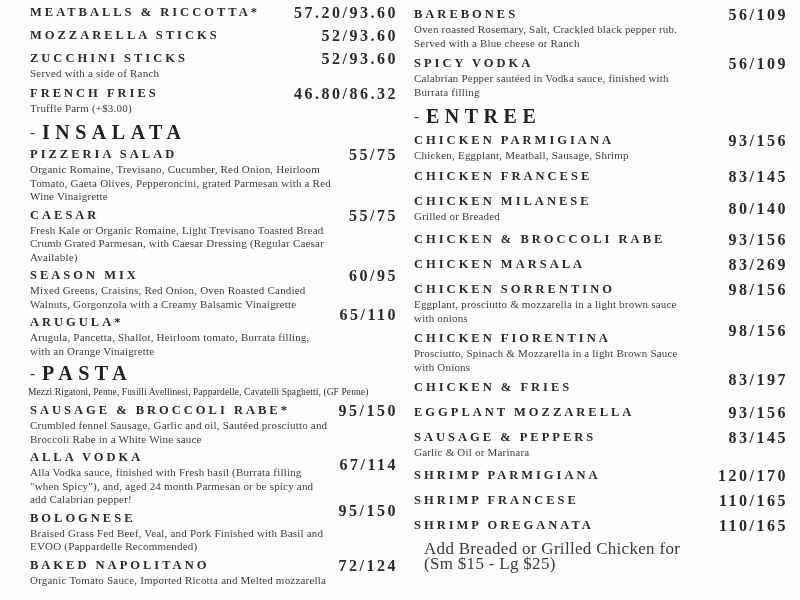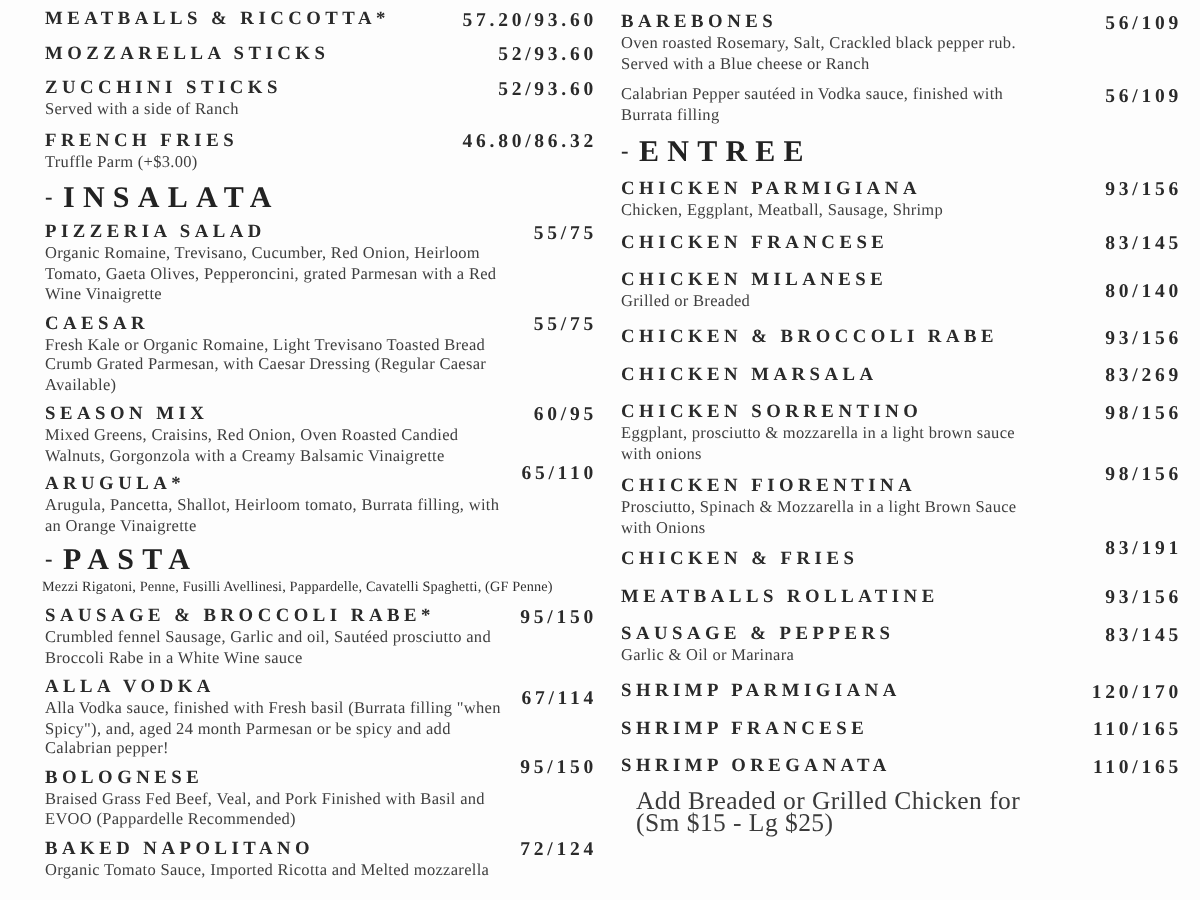--- a/index.html
+++ b/index.html
@@ -21,21 +21,21 @@
     line-height:15px;color:#2a2a2a;white-space:nowrap;
   }
   .ds{
     font-size:11px;font-weight:400;letter-spacing:0.2px;
     line-height:13.5px;color:#3e3e3e;margin-top:1px;
   }
   .col-left .ds{max-width:318px;}
   .col-right .ds{max-width:280px;}
   .ds:empty{display:none;}
   .pr{
-    font-size:13px;font-weight:700;letter-spacing:2.5px;
+    font-size:16px;font-weight:700;letter-spacing:2.5px;
     line-height:15px;color:#2a2a2a;white-space:nowrap;
     padding-left:8px;margin-right:-2px;text-align:right;
   }
   .hi{transform:translateY(-8px);}
   .lo{transform:translateY(7px);}
 
   .hdr{margin:6px 0 4px 0;}
   .hdr.tight{margin:4px 0 2px 0;}
   .hdr.entree{margin:4px 0 6px 0;}
   .dash{font-size:15px;font-weight:700;vertical-align:2px;margin-right:7px;color:#2a2a2a;}
@@ -178,20 +178,21 @@
     <div class="item mb6">
       <div class="main">
         <div class="nm">BAREBONES</div>
         <div class="ds">Oven roasted Rosemary, Salt, Crackled black pepper rub. Served with a Blue cheese or Ranch</div>
       </div>
       <div class="pr">56/109</div>
     </div>
 
     <div class="item mb6">
       <div class="main">
+        <div class="nm">SPICY VODKA</div>
         <div class="ds">Calabrian Pepper sautéed in Vodka sauce, finished with Burrata filling</div>
       </div>
       <div class="pr">56/109</div>
     </div>
 
     <div class="hdr entree">
       <span class="dash">-</span><span class="ht">ENTREE</span>
     </div>
 
     <div class="item mb6">
@@ -244,26 +245,26 @@
         <div class="nm">CHICKEN FIORENTINA</div>
         <div class="ds">Prosciutto, Spinach &amp; Mozzarella in a light Brown Sauce with Onions</div>
       </div>
       <div class="pr hi">98/156</div>
     </div>
 
     <div class="item mb10">
       <div class="main">
           <div class="nm">CHICKEN &amp; FRIES</div>
         </div>
-      <div class="pr hi">83/191</div>
-    </div>
-
-    <div class="item mb10">
-      <div class="main">
-          <div class="nm">MEATBALLS ROLLATINE</div>
+      <div class="pr hi">83/197</div>
+    </div>
+
+    <div class="item mb10">
+      <div class="main">
+          <div class="nm">EGGPLANT MOZZARELLA</div>
         </div>
       <div class="pr">93/156</div>
     </div>
 
     <div class="item mb8">
       <div class="main">
         <div class="nm">SAUSAGE &amp; PEPPERS</div>
         <div class="ds">Garlic &amp; Oil or Marinara</div>
       </div>
       <div class="pr">83/145</div>

